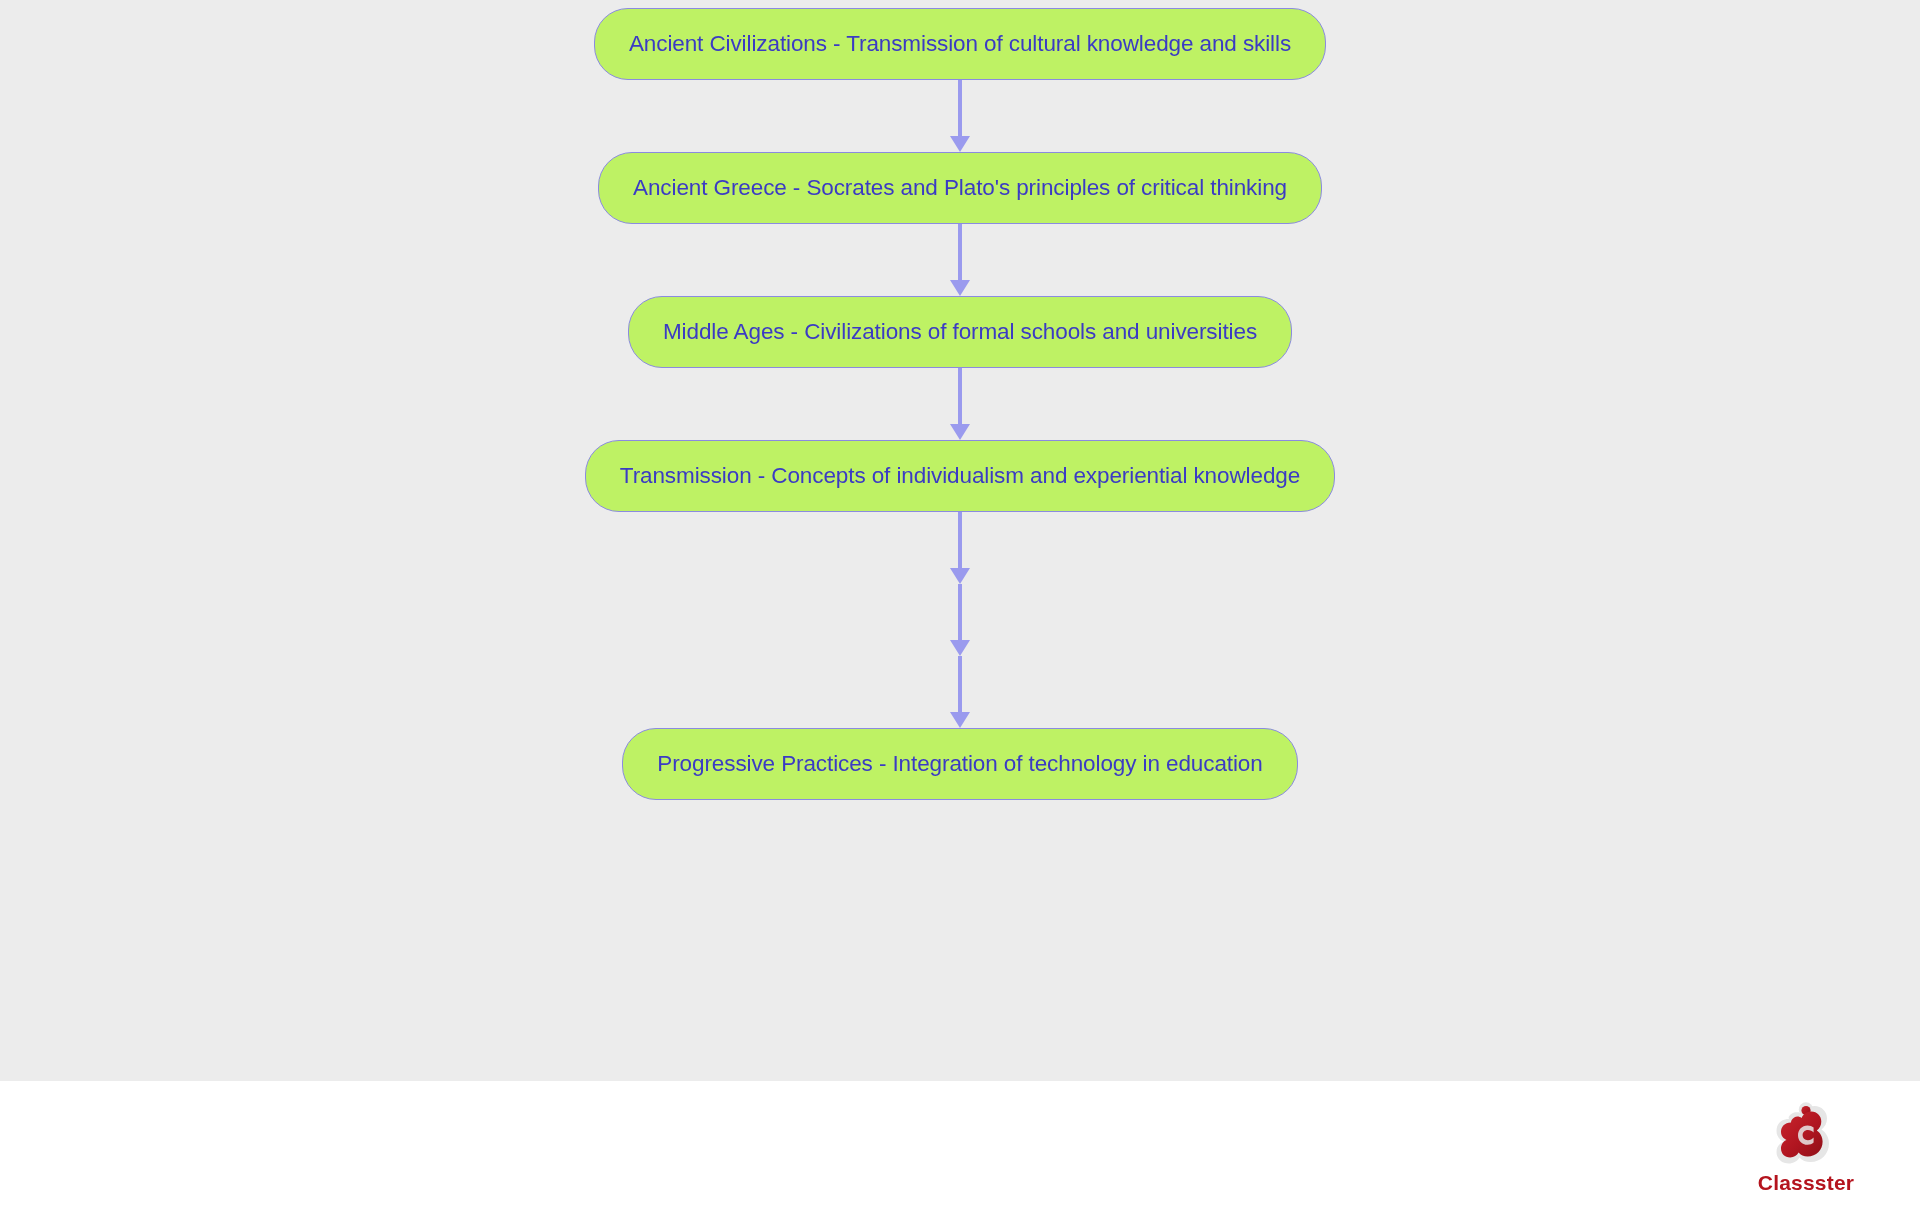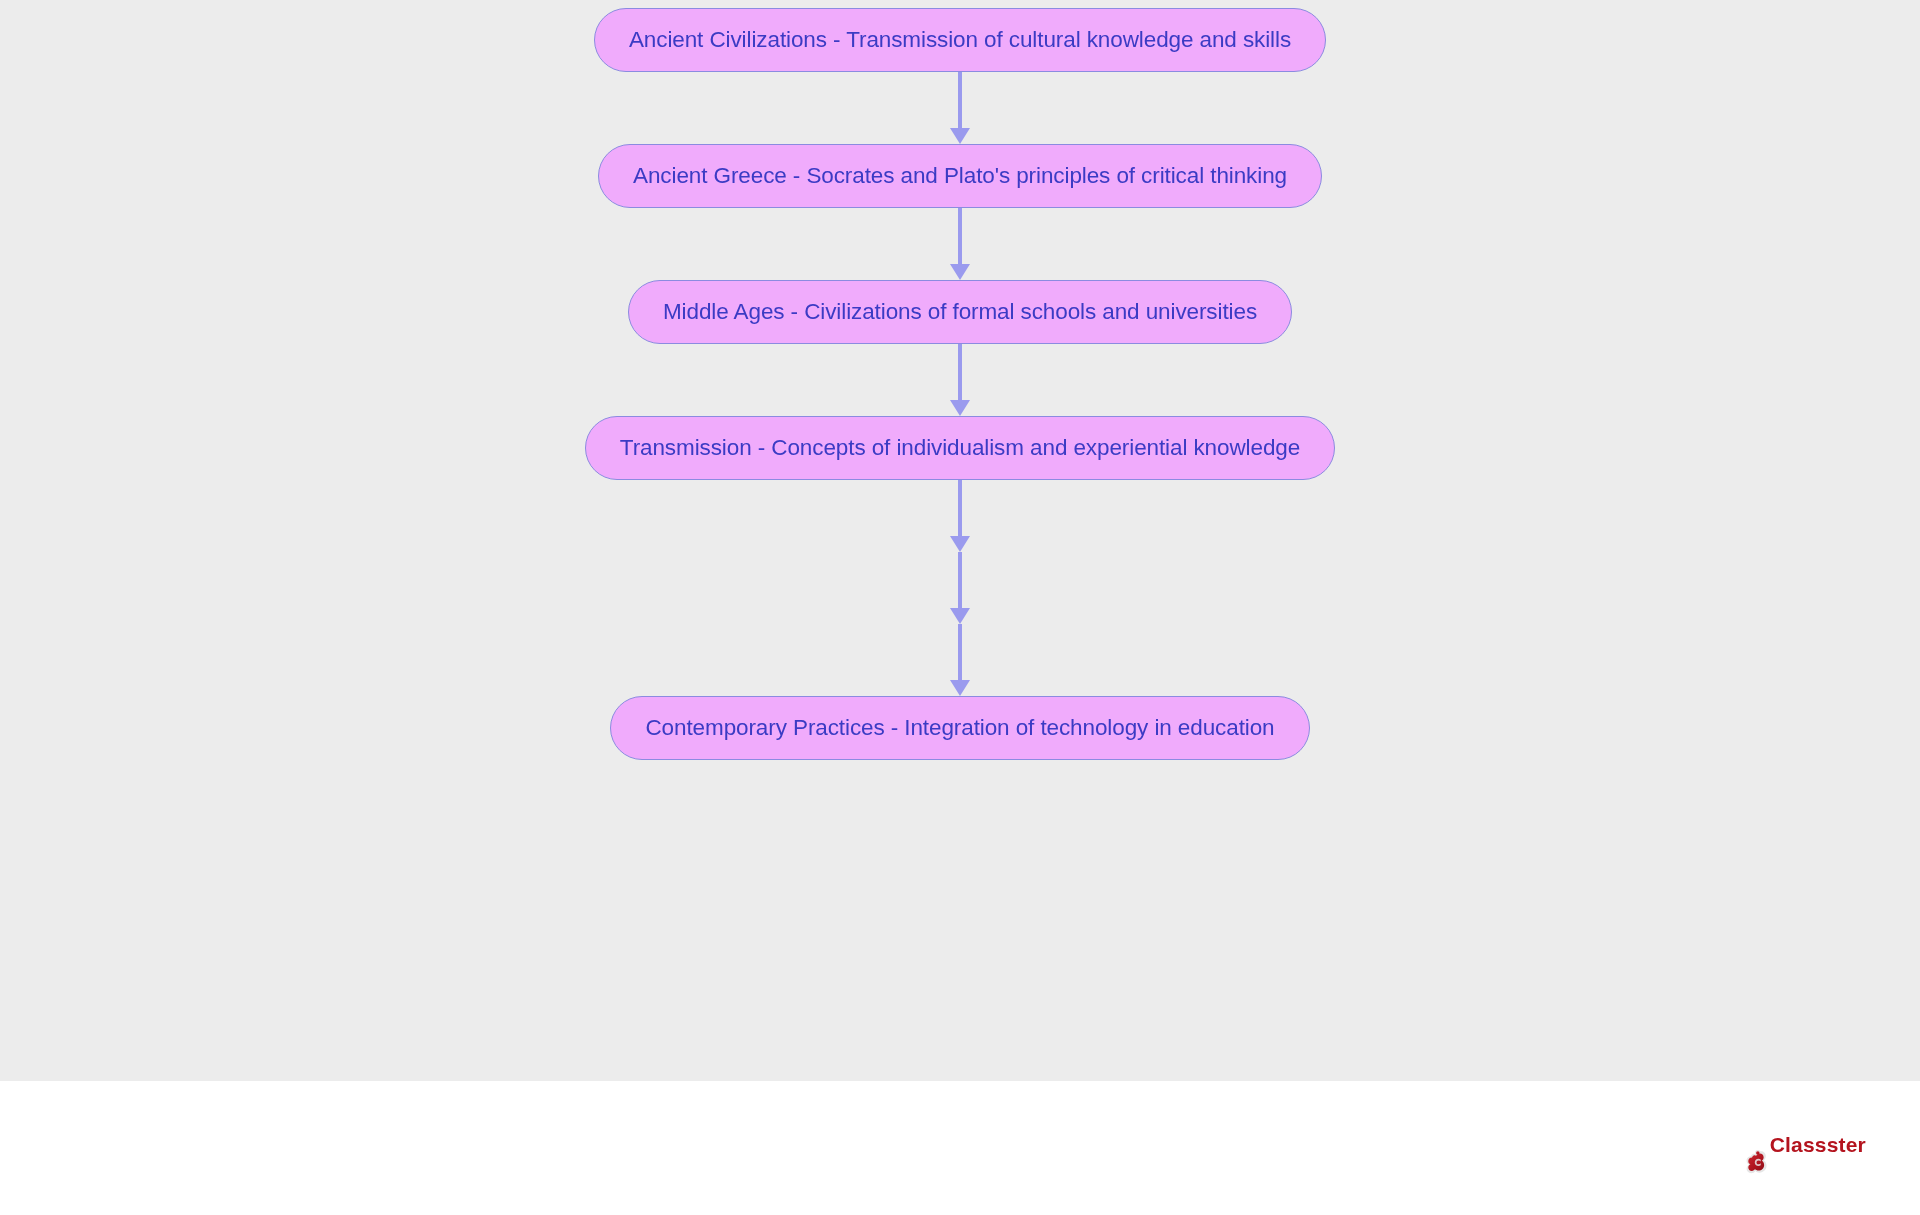--- a/index.html
+++ b/index.html
@@ -28,31 +28,31 @@
     height: 1081px;
     background: #ececec;
     display: flex;
     flex-direction: column;
     align-items: center;
     padding-top: 8px;
   }
 
   .flow-node {
     position: relative;
-    background: #f0abfc;
+    background: #bef264;
     border: 1px solid #8b8be0;
     border-radius: 34px;
     color: #3b3bc4;
     font-size: 22.5px;
     line-height: 1.15;
     letter-spacing: -0.1px;
     display: flex;
     align-items: center;
     justify-content: center;
-    height: 64px;
+    height: 72px;
     padding: 0 34px;
     white-space: nowrap;
   }
 
   .connector {
     position: relative;
     width: 26px;
     height: 72px;
     display: flex;
     flex-direction: column;
@@ -75,21 +75,22 @@
     margin-top: -1px;
   }
 
   
   #footer-brand {
     position: absolute;
     right: 54px;
     bottom: 20px;
     width: 120px;
     display: flex;
-    align-items: flex-start;
+    flex-direction: column;
+    align-items: center;
   }
 
   #brand-logo-mark {
     width: 62px;
     height: 66px;
     display: block;
   }
 
   #brand-wordmark {
     margin-top: 4px;
@@ -149,21 +150,21 @@
       <div class="arrowhead"></div>
     </div>
 
 
     <div class="connector">
       <div class="line"></div>
       <div class="arrowhead"></div>
     </div>
 
     <div class="flow-node">
-      <span>Contemporary Practices - Integration of technology in education</span>
+      <span>Progressive Practices - Integration of technology in education</span>
     </div>
 
   </div>
 
   <div id="footer-brand">
     <svg id="brand-logo-mark" viewBox="0 0 62 66">
       <defs>
         <linearGradient id="gradRed" x1="0" y1="0" x2="1" y2="1">
           <stop offset="0%" stop-color="#c9262e"></stop>
           <stop offset="55%" stop-color="#b01520"></stop>

